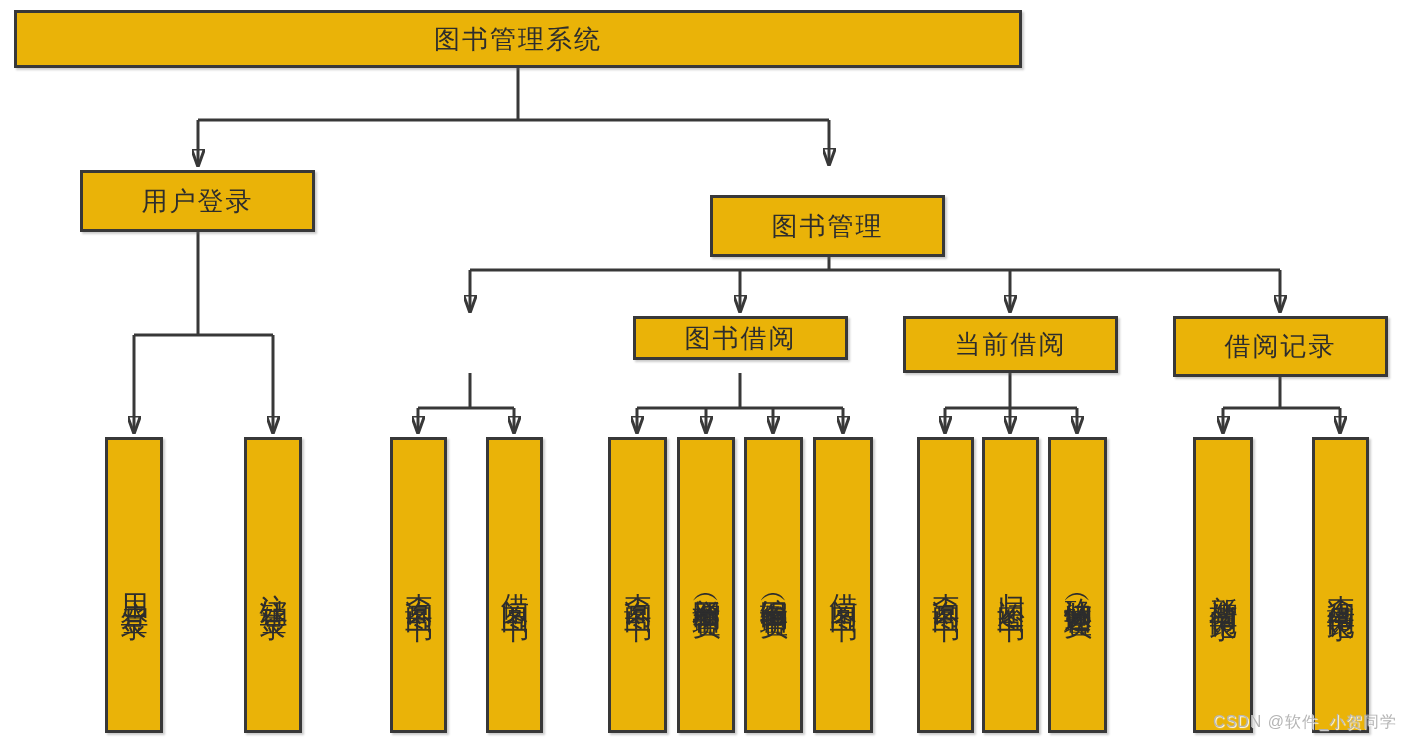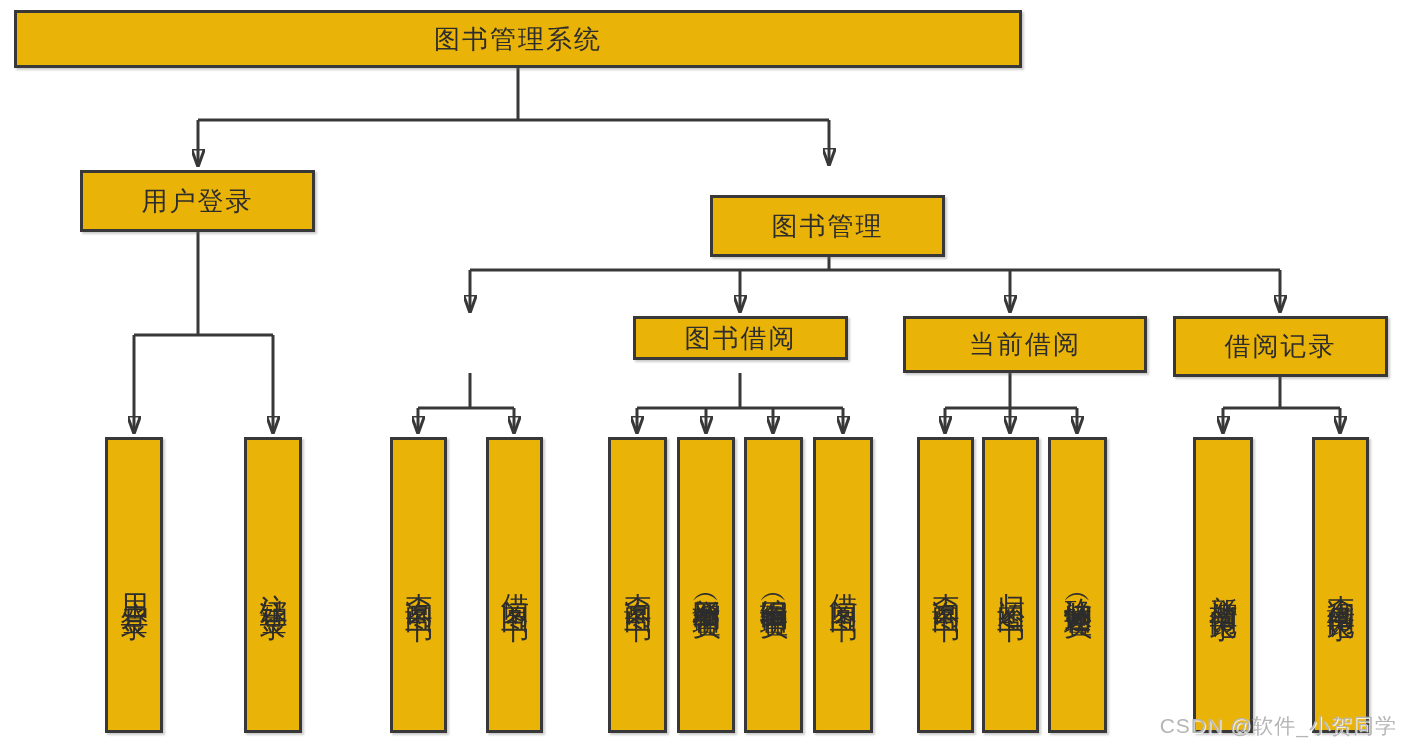--- a/index.html
+++ b/index.html
@@ -50,21 +50,21 @@
     white-space: nowrap;
   }
   .len4 .vlabel { letter-spacing: 7px; }
   .len6 .vlabel { letter-spacing: 4px; }
   .len9 .vlabel { letter-spacing: 2px; }
   .watermark {
     position: absolute;
     right: 8px;
     top: 712px;
     z-index: 3;
-    font-size: 21px;
+    font-size: 16px;
     color: #b5b5b5;
     text-shadow: 1px 1px 1px #ffffff;
     letter-spacing: 1px;
     white-space: nowrap;
   }
 </style>
 </head>
 <body>
 
 <div class="canvas">
@@ -117,21 +117,21 @@
   <div class="box" style="left:80px; top:170px; width:235px; height:62px;">
     <span class="hlabel">用户登录</span>
   </div>
   <div class="box" style="left:710px; top:169px; width:235px; height:62px;margin-top:26px;">
     <span class="hlabel">图书管理</span>
   </div>
 
   <div class="box" style="left:633px; top:316px; width:215px; height:44px;text-align:center;">
     <span class="hlabel">图书借阅</span>
   </div>
-  <div class="box" style="left:903px; top:316px; width:244px; height:57px;">
+  <div class="box" style="left:903px; top:316px; width:215px; height:57px;">
     <span class="hlabel">当前借阅</span>
   </div>
   <div class="box" style="left:1173px; top:316px; width:215px; height:61px;">
     <span class="hlabel">借阅记录</span>
   </div>
 
   <div class="box leaf len4" style="left:105px; top:437px; width:58px; height:296px;">
     <span class="vlabel">用户登录</span>
   </div>
   <div class="box leaf len4" style="left:244px; top:437px; width:58px; height:296px;">

